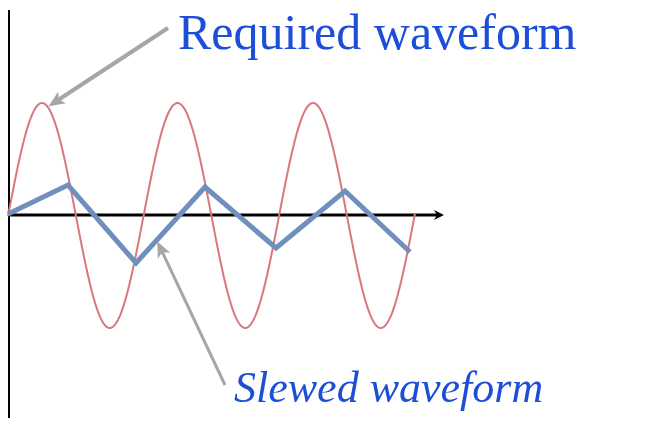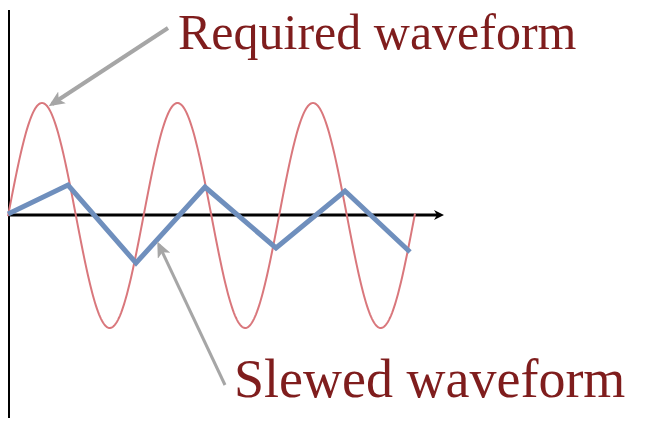--- a/index.html
+++ b/index.html
@@ -1,26 +1,26 @@
 <!DOCTYPE html>
 <html><head>
 <meta charset="utf-8">
 <style>
   html, body { margin: 0; padding: 0; background: #ffffff; }
   body { width: 662px; height: 448px; position: relative; overflow: hidden; }
   #canvas { position: absolute; left: 0; top: 0; }
   .label {
     position: absolute;
     font-family: "Liberation Serif", "DejaVu Serif", serif;
-    color: #7f1d1d;
+    color: #1d4ed8;
     white-space: nowrap;
     line-height: 1;
   }
   #label-required { left: 178px; top: 7px; font-size: 50px; }
-  #label-slewed { left: 234px; top: 352px; font-size: 54px; }
+  #label-slewed { left: 234px; top: 366px; font-size: 44px; font-style: italic; }
 </style>
 </head>
 <body>
 
 <svg id="canvas" width="662" height="448" viewBox="0 0 662 448">
   <defs>
     <marker id="axis-arrow" markerWidth="10" markerHeight="10" refX="6" refY="5" orient="auto" markerUnits="userSpaceOnUse">
       <path d="M0,0 L10,5 L0,10 L3,5 Z" fill="#000"></path>
     </marker>
     <marker id="gray-arrow" markerWidth="16" markerHeight="14" refX="12" refY="7" orient="auto" markerUnits="userSpaceOnUse">

